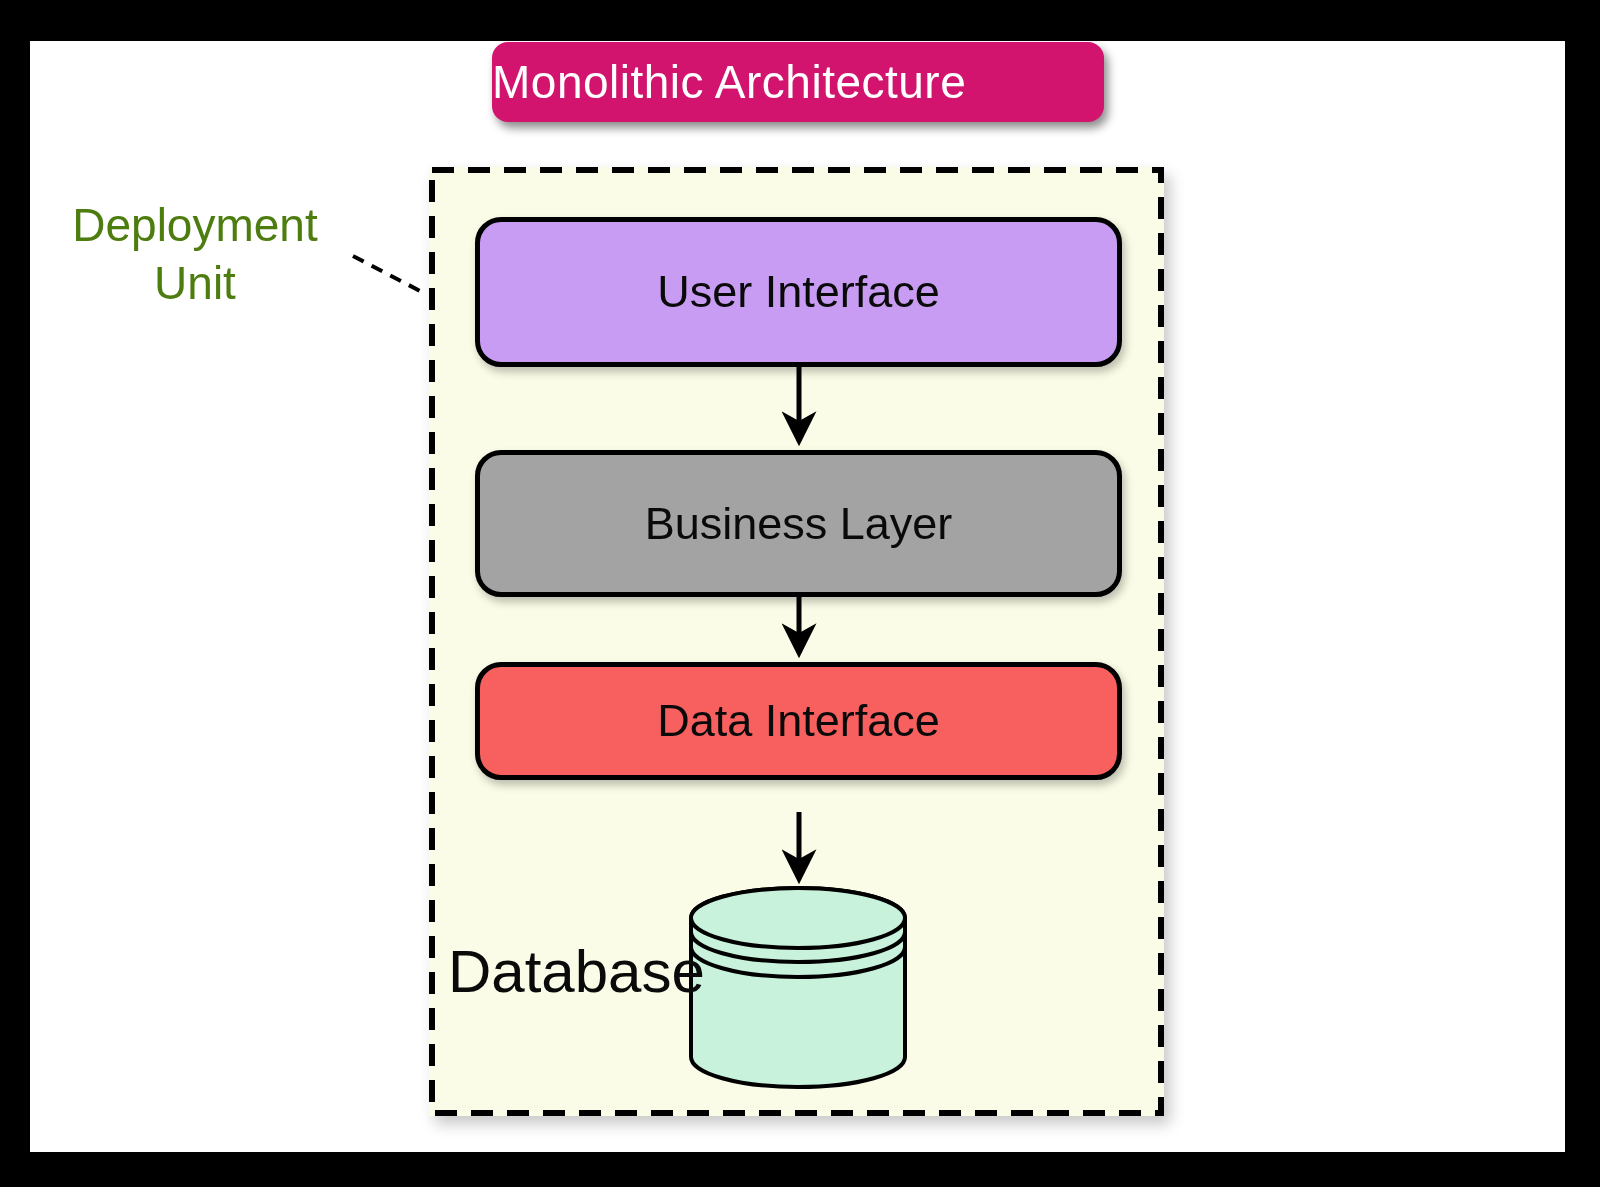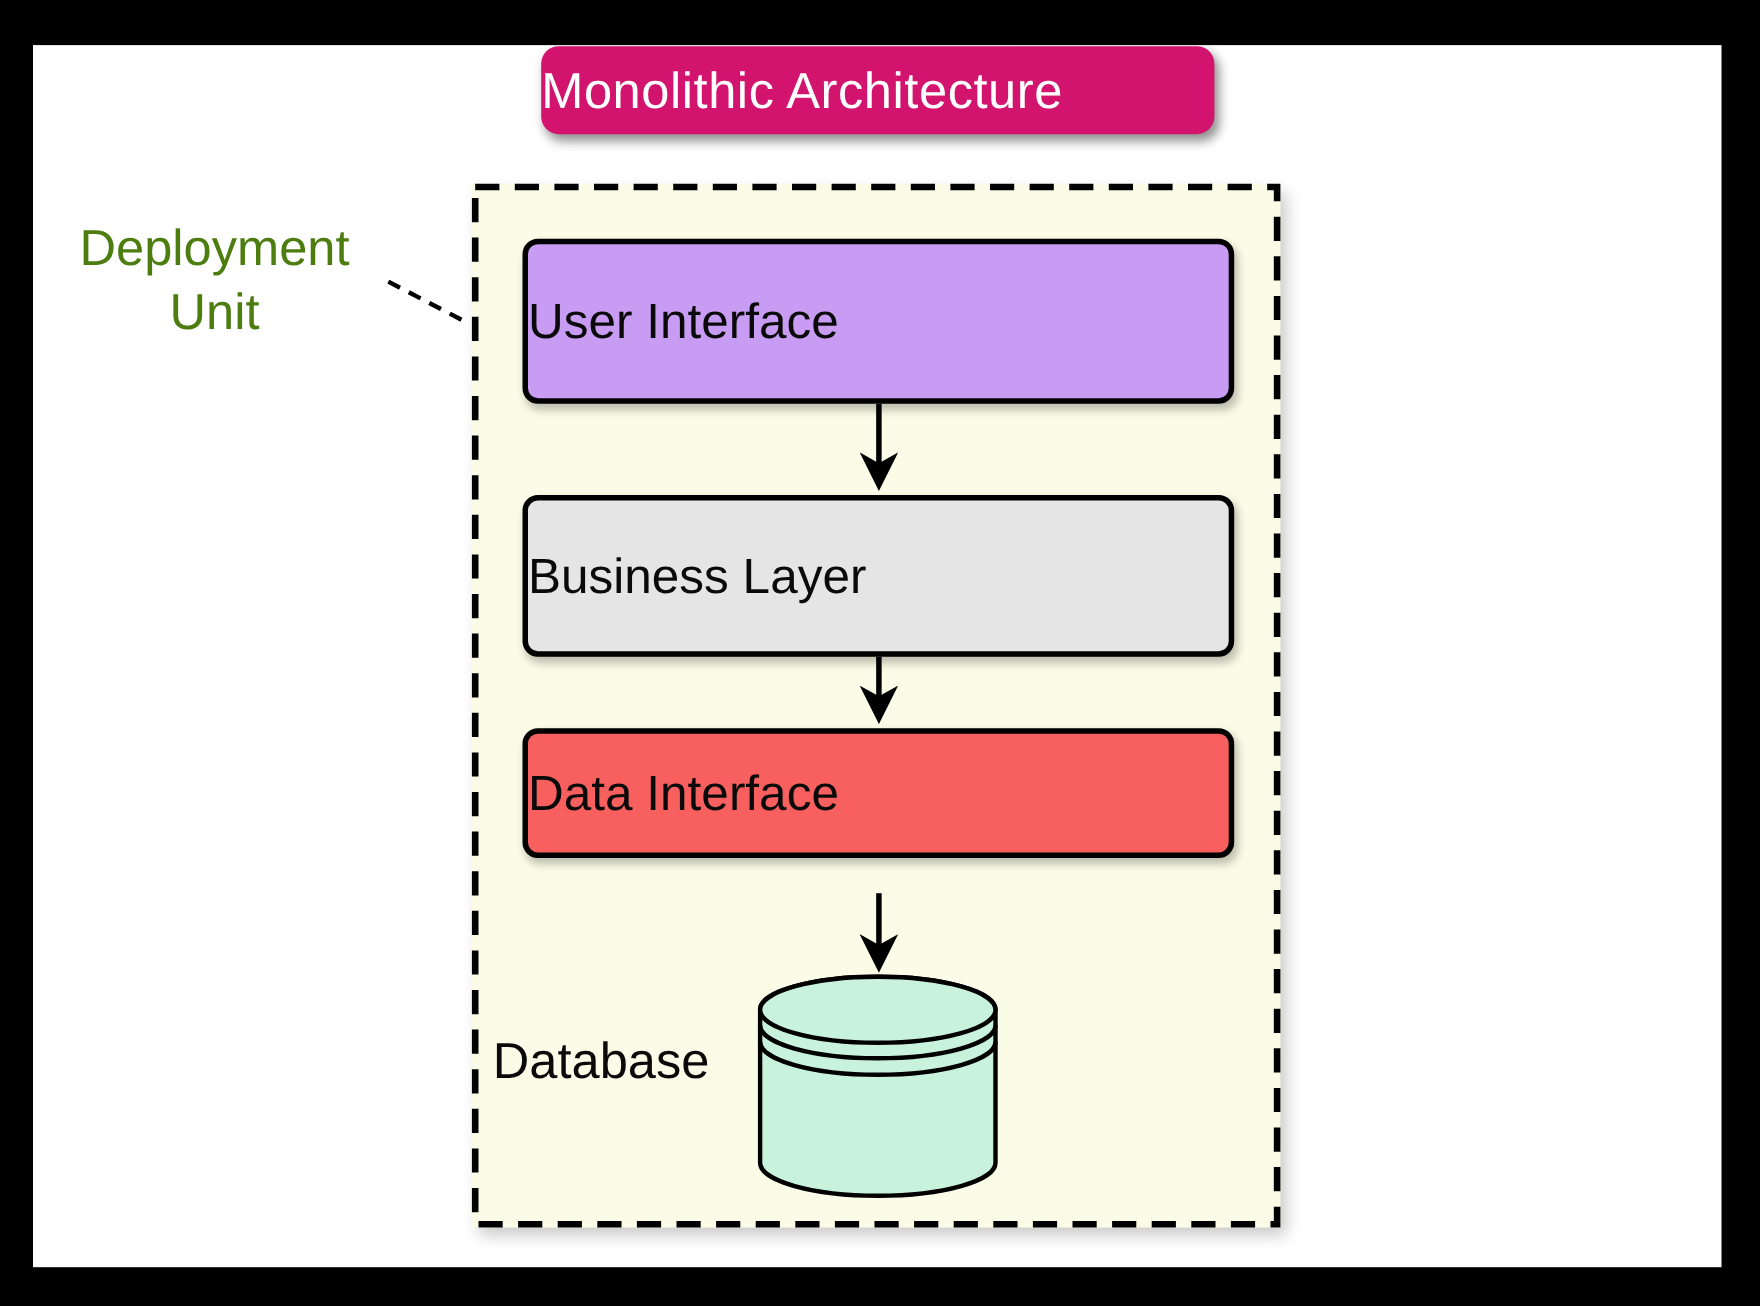--- a/index.html
+++ b/index.html
@@ -53,36 +53,36 @@
     line-height: 1.26;
     color: #4d7c0f;
     white-space: pre-line;
     z-index: 3;
   }
   .layer-box {
     position: absolute;
     left: 475px;
     width: 647px;
     border: 5px solid #000000;
-    border-radius: 14px;
-    display: flex; align-items: center; justify-content: flex-start;
+    border-radius: 26px;
+    display: flex; align-items: center; justify-content: center;
     box-shadow: 3px 5px 8px rgba(0,0,0,0.25);
     z-index: 4;
   }
   .layer-box span {
     font-size: 45px;
     color: #0a0a0a;
   }
   .box-ui       { top: 217px; height: 150px; }
   .box-business { top: 450px; height: 147px; }
   .box-data     { top: 662px; height: 118px; }
   .db-label {
     position: absolute;
     left: 448px; top: 937px;
-    font-size: 46px;
+    font-size: 60px;
     color: #0a0a0a;
     z-index: 3;
   }
 </style>
 </head>
 <body>
 
 <div class="canvas" style="background: rgb(255, 255, 255);"></div>
 
 <div class="banner" style="background: rgb(210, 20, 110);">
@@ -113,20 +113,20 @@
     <path d="M691,918 A107,30 0 0 1 905,918 L905,1057 A107,30 0 0 1 691,1057 Z" stroke="#000000" stroke-width="4" fill="#C9F2DC"></path>
     <ellipse cx="798" cy="918" rx="107" ry="30" stroke="#000000" stroke-width="4" fill="#C9F2DC"></ellipse>
     <path d="M691,932 A107,30 0 0 0 905,932" fill="none" stroke="#000000" stroke-width="4"></path>
     <path d="M691,947 A107,30 0 0 0 905,947" fill="none" stroke="#000000" stroke-width="4"></path>
   </g>
 </svg>
 
 <div class="layer-box box-ui" style="background: rgb(200, 156, 242);">
   <span>User Interface</span>
 </div>
-<div class="layer-box box-business" style="background: #e5e5e5;">
+<div class="layer-box box-business" style="background: #a3a3a3;">
   <span>Business Layer</span>
 </div>
 <div class="layer-box box-data" style="background: rgb(247, 96, 94);">
   <span>Data Interface</span>
 </div>
 
 <div class="db-label">Database</div>
 
 </body></html>

